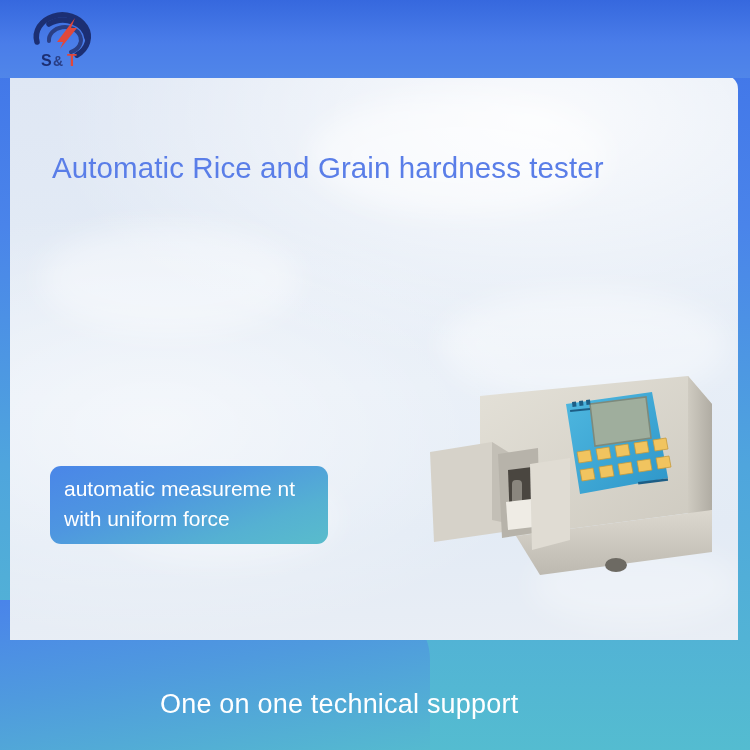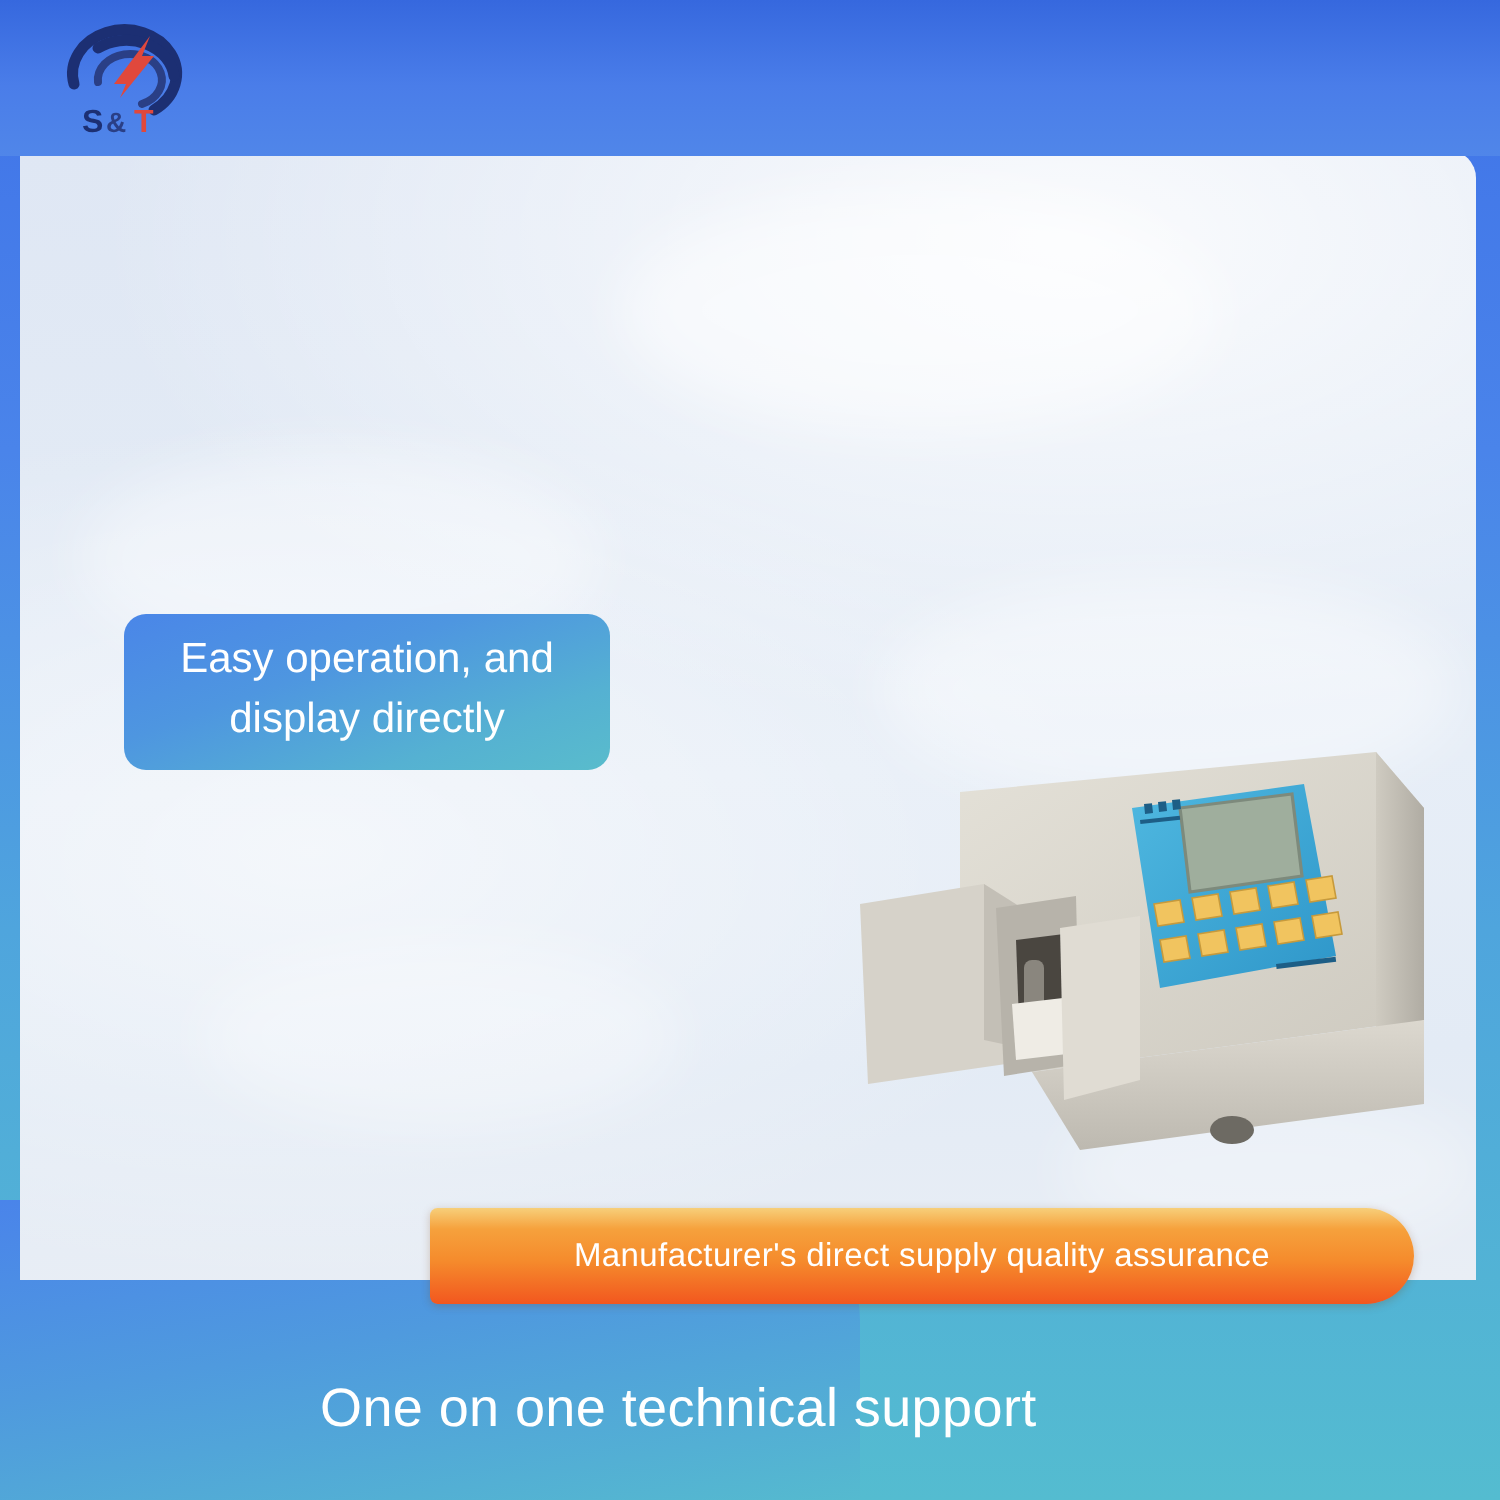--- a/index.html
+++ b/index.html
@@ -216,23 +216,24 @@
   </div>
 
   <div class="content-card">
     <div class="cloud c1"></div>
     <div class="cloud c2"></div>
     <div class="cloud c3"></div>
     <div class="cloud c4"></div>
     <div class="cloud c5"></div>
   </div>
 
-
-  <div class="badge badge-1">Easy operation, and display directly</div>
-
+  <div class="product-title">Automatic Rice and Grain hardness tester</div>
+
+
+  <div class="badge badge-2">automatic measureme nt with uniform force</div>
 
   <div class="product-photo">
     <svg width="300" height="230" viewBox="0 0 300 230" xmlns="http://www.w3.org/2000/svg">
       <defs>
         <linearGradient id="topFace" x1="0" y1="0" x2="1" y2="1">
           <stop offset="0%" stop-color="#e4e1d8"></stop>
           <stop offset="100%" stop-color="#cdc9bf"></stop>
         </linearGradient>
         <linearGradient id="frontFace" x1="0" y1="0" x2="0" y2="1">
           <stop offset="0%" stop-color="#dcd8cf"></stop>
@@ -288,23 +289,20 @@
       <polygon points="88,110 112,107 113,160 90,164" fill="#4a4640"></polygon>
       <rect x="92" y="120" width="10" height="28" rx="4" fill="#8a867e"></rect>
       <polygon points="86,142 120,138 122,166 88,170" fill="#efece5"></polygon>
 
       <polygon points="110,104 150,98 150,180 112,190" fill="#e0dcd3"></polygon>
 
       <ellipse cx="196" cy="205" rx="11" ry="7" fill="#6d6a63"></ellipse>
     </svg>
   </div>
 
-  <div class="orange-banner">
-    <div class="orange-text">Manufacturer's direct supply quality assurance</div>
-  </div>
 
 
   <div class="support-text">One on one technical support</div>
 
   <div class="header">
     <div class="logo">
       <svg width="72" height="62" viewBox="0 0 72 62" xmlns="http://www.w3.org/2000/svg">
 
         <path d="M10 34 A26 22 0 1 1 50 47" fill="none" stroke="#1c2f73" stroke-width="5.5" stroke-linecap="round"></path>
         <path d="M60 30 A24 20 0 0 0 22 16" fill="none" stroke="#1c2f73" stroke-width="5.5" stroke-linecap="round"></path>

